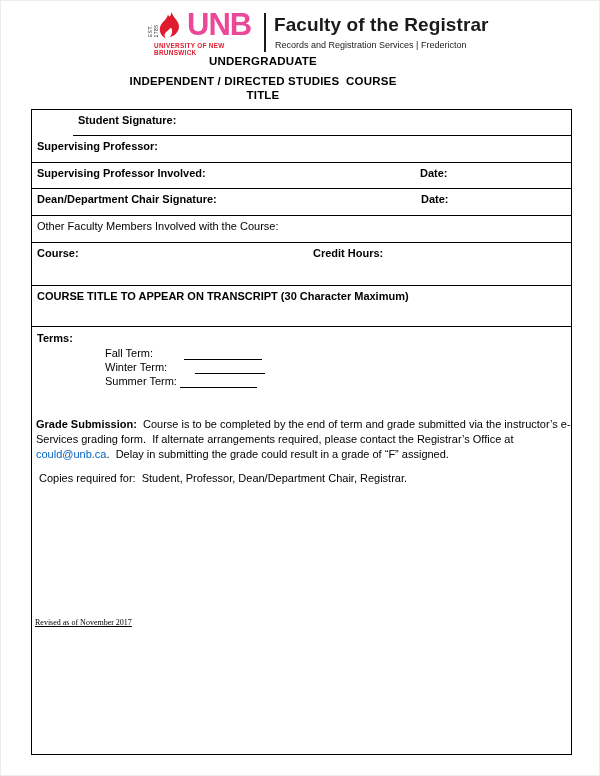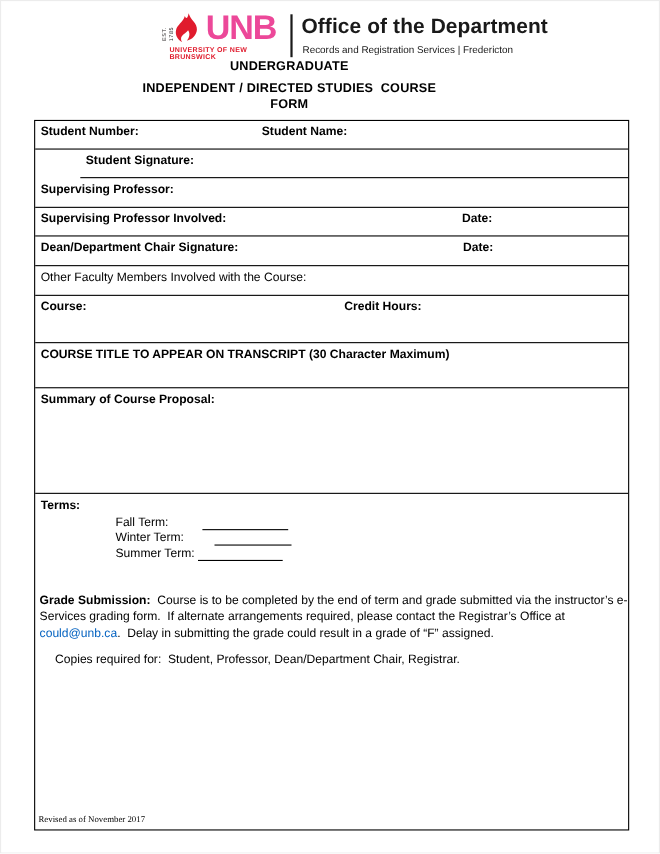--- a/index.html
+++ b/index.html
@@ -62,57 +62,53 @@
   .blank{position:absolute;height:12px;border-bottom:1.5px solid #000;}
 
   
   .para{
     position:absolute;left:4px;top:90px;width:536px;
     font-size:11px;line-height:15px;white-space:pre-wrap;
   }
   .para .b{font-weight:bold;margin-top:21px;}
   .email{color:#0563c1;text-decoration:none;cursor:pointer;}
   .copies{
-    position:absolute;left:18px;top:145px;width:530px;
+    position:absolute;left:7px;top:145px;width:530px;
     font-size:11px;white-space:pre-wrap;
   }
   .revised{
     position:absolute;left:3px;bottom:4px;
-    font-family:"Liberation Serif", serif;font-size:8px;
+    font-family:"Liberation Serif", serif;font-size:8px;text-decoration:underline;
   }
 </style>
 </head>
 <body>
 
 <div class="page">
 
   <div class="header">
     <div class="est">EST. 1785</div>
     <svg class="flame" width="30" height="30" viewBox="0 0 30 30" aria-hidden="true">
       <path fill="#e01b2d" d="M16.5 1 C 18 7, 24.5 10, 24 16 C 23.6 21, 19.8 24.8, 14.8 26 C 17.4 22.8, 18 19.4, 16 16.4 C 13.6 19.6, 9.8 20.6, 9.6 24 C 9.5 25.2, 9.9 26.3, 10.6 27.4 C 6 25, 4.2 20.6, 5 16.6 C 6 11.4, 11.6 9.2, 13 3.6 C 13.9 5.8, 15.4 7, 16.5 1 Z"></path>
     </svg>
     <div class="wordmark">UNB</div>
     <div class="univ">UNIVERSITY OF NEW BRUNSWICK</div>
     <div class="vdiv"></div>
-    <div class="office-title">Office of the Department</div>
+    <div class="office-title">Faculty of the Registrar</div>
     <div class="office-sub">Records and Registration Services | Fredericton</div>
   </div>
 
   <div class="doc-title">
     <div class="t1">UNDERGRADUATE</div>
     <div class="t2">INDEPENDENT / DIRECTED STUDIES  COURSE</div>
-    <div class="t3">FORM</div>
+    <div class="t3">TITLE</div>
   </div>
 
   <div class="form-table">
 
-    <div class="row r1">
-      <span class="lbl" style="left:5px">Student Number:</span>
-      <span class="lbl" style="left:206px">Student Name:</span>
-    </div>
 
     <div class="row r2">
       <span class="lbl" style="left:5px">Student Signature:</span>
     </div>
 
     <div class="row r3">
       <span class="lbl" style="left:5px">Supervising Professor:</span>
     </div>
 
     <div class="row r4">
@@ -131,23 +127,20 @@
 
     <div class="row r7">
       <span class="lbl" style="left:5px">Course:</span>
       <span class="lbl" style="left:281px">Credit Hours:</span>
     </div>
 
     <div class="row r8">
       <span class="lbl" style="left:5px">COURSE TITLE TO APPEAR ON TRANSCRIPT (30 Character Maximum)</span>
     </div>
 
-    <div class="row r9">
-      <span class="lbl" style="left:5px">Summary of Course Proposal:</span>
-    </div>
 
     <div class="row r10">
       <span class="lbl" style="left:5px;top:5px">Terms:</span>
 
       <span class="plain" style="left:73px;top:20px">Fall Term:</span>
       <span class="blank" style="left:152px;top:20px;width:78px"></span>
 
       <span class="plain" style="left:73px;top:34px">Winter Term:</span>
       <span class="blank" style="left:163px;top:34px;width:70px"></span>
 

